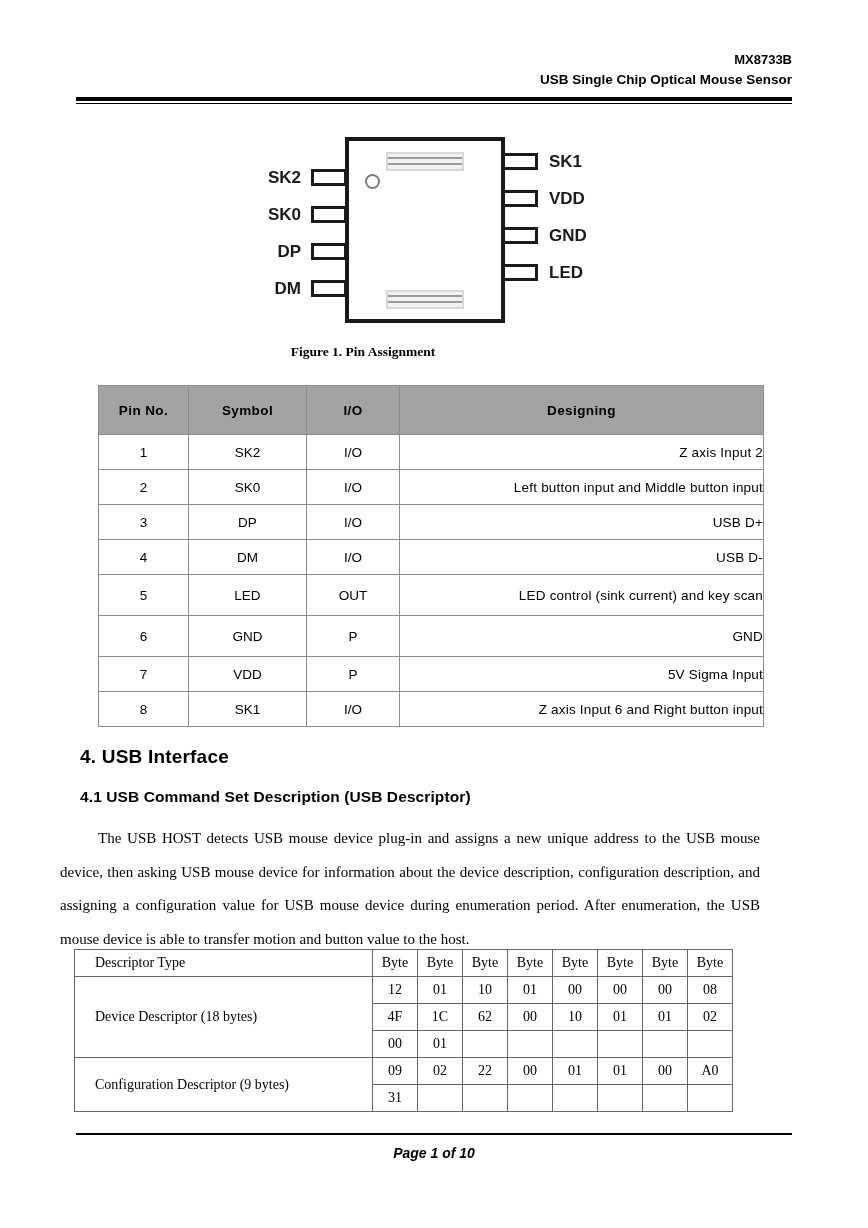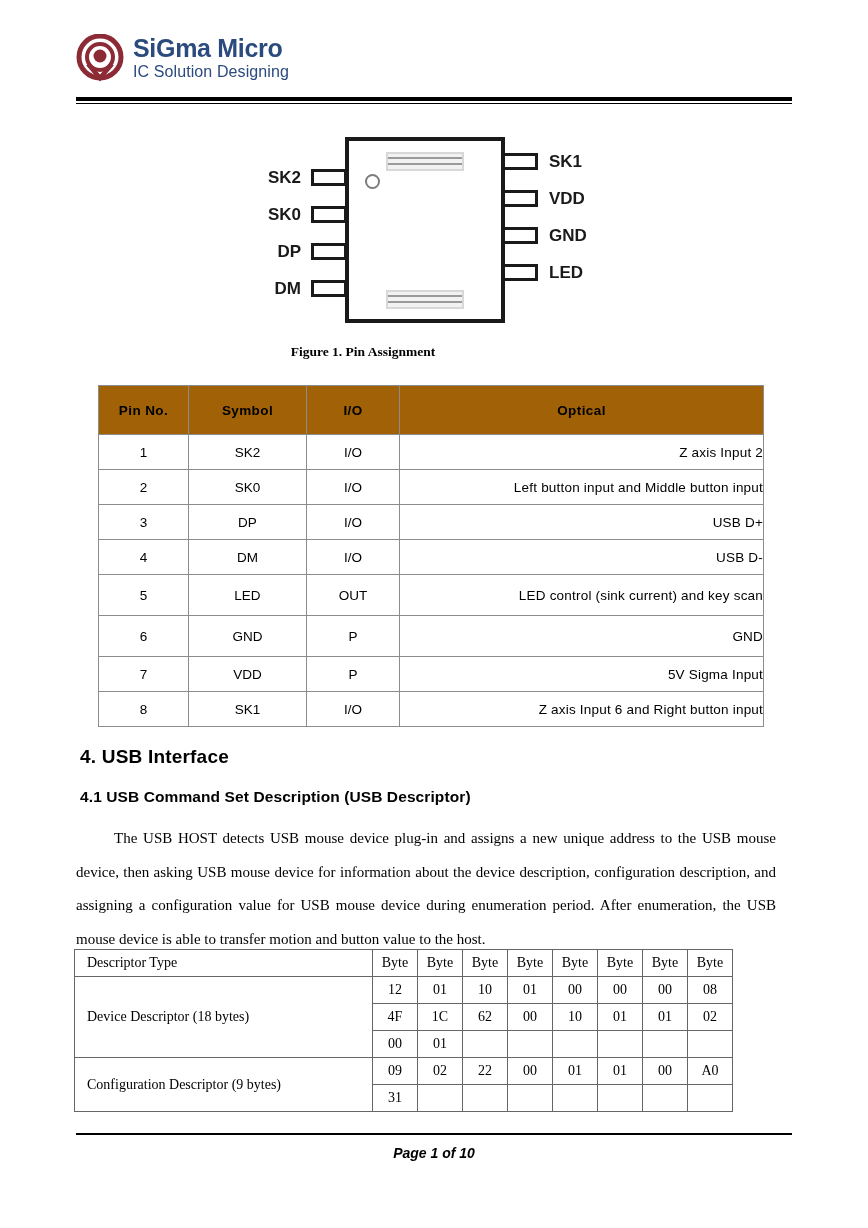--- a/index.html
+++ b/index.html
@@ -191,21 +191,21 @@
     font-size: 13.5px;
     table-layout: fixed;
   }
   .pin-table td, .pin-table th {
     border: 1px solid #8c8c8c;
     padding: 0;
     height: 34px;
     vertical-align: middle;
   }
   .pin-table thead th {
-    background: #a16207;
+    background: #a3a3a3;
     font-weight: bold;
     height: 48px;
     text-align: center;
     letter-spacing: 0.4px;
   }
   .pin-table td.c { text-align: center; }
   .pin-table td.f { text-align: right; padding-left: 10px; letter-spacing: 0.2px; }
   .pin-table tbody tr:nth-child(5) td,
   .pin-table tbody tr:nth-child(6) td { height: 40px; }
   .col-pin  { width: 90px; }
@@ -217,21 +217,21 @@
     position: absolute;
     left: 80px;
     font-family: "Liberation Sans", sans-serif;
     font-weight: bold;
   }
   .h-sec.lvl1 { top: 746px; font-size: 19px; letter-spacing: 0.2px; }
   .h-sec.lvl2 { top: 788px; font-size: 15.5px; letter-spacing: 0.1px; text-align: right; }
 
   .body-par {
     position: absolute;
-    left: 76px;
+    left: 60px;
     top: 822px;
     width: 700px;
     font-family: "Liberation Serif", serif;
     font-size: 15px;
     line-height: 33.5px;
     text-align: justify;
     text-indent: 38px;
   }
 
   
@@ -247,21 +247,21 @@
   }
   .desc-table td {
     border: 1px solid #666;
     height: 26px;
     padding: 0;
     vertical-align: middle;
     text-align: center;
   }
   .desc-table td.name {
     text-align: left;
-    padding-left: 12px;
+    padding-left: 20px;
   }
   .desc-col-name { width: 298px; }
   .desc-col-b { width: 45px; }
 
   
   .footer-rule {
     position: absolute;
     left: 76px;
     top: 1133px;
     width: 716px;
@@ -279,35 +279,23 @@
     font-size: 14px;
     display: flex;
     justify-content: center;
   }
   .footer-text .note { padding-right: 18px; }
 </style>
 </head>
 <body>
 
 <div class="page-header">
-  <div class="logo-block">
-    <div class="logo-mark">
-      <svg width="48" height="48" viewBox="0 0 48 48">
-        <circle cx="24" cy="23" r="21" fill="none" stroke="#8c2b35" stroke-width="5"></circle>
-        <circle cx="24" cy="23" r="13" fill="none" stroke="#8c2b35" stroke-width="4"></circle>
-        <circle cx="24" cy="22" r="6.5" fill="#8c2b35"></circle>
-        <path d="M12 30 L24 44 L36 30" fill="none" stroke="#8c2b35" stroke-width="4.5"></path>
-      </svg>
-    </div>
-    <div class="logo-text">
-      <span class="logo-title">SiGma Micro</span>
-      <span class="logo-sub">IC Solution Designing</span>
-    </div>
-  </div>
   <div class="header-right">
+    <div class="line1">MX8733B</div>
+    <div class="line2">USB  Single  Chip  Optical  Mouse  Sensor</div>
   </div>
 </div>
 <div class="header-rule">
   <div class="thick"></div>
   <div class="thin"></div>
 </div>
 
 <div class="pin-figure">
   <div class="chip-wrap">
 
@@ -345,21 +333,21 @@
     <col class="col-pin">
       <col class="col-sym">
       <col class="col-io">
       <col>
   </colgroup>
   <thead>
     <tr>
       <th>Pin  No.</th>
       <th>Symbol</th>
       <th>I/O</th>
-      <th>Optical</th>
+      <th>Designing</th>
     </tr>
   </thead>
   <tbody id="pin-table-body">
       <tr>
         <td class="c">1</td>
         <td class="c">SK2</td>
         <td class="c">I/O</td>
         <td class="f">Z  axis  Input  2</td>
       </tr>
       <tr>

